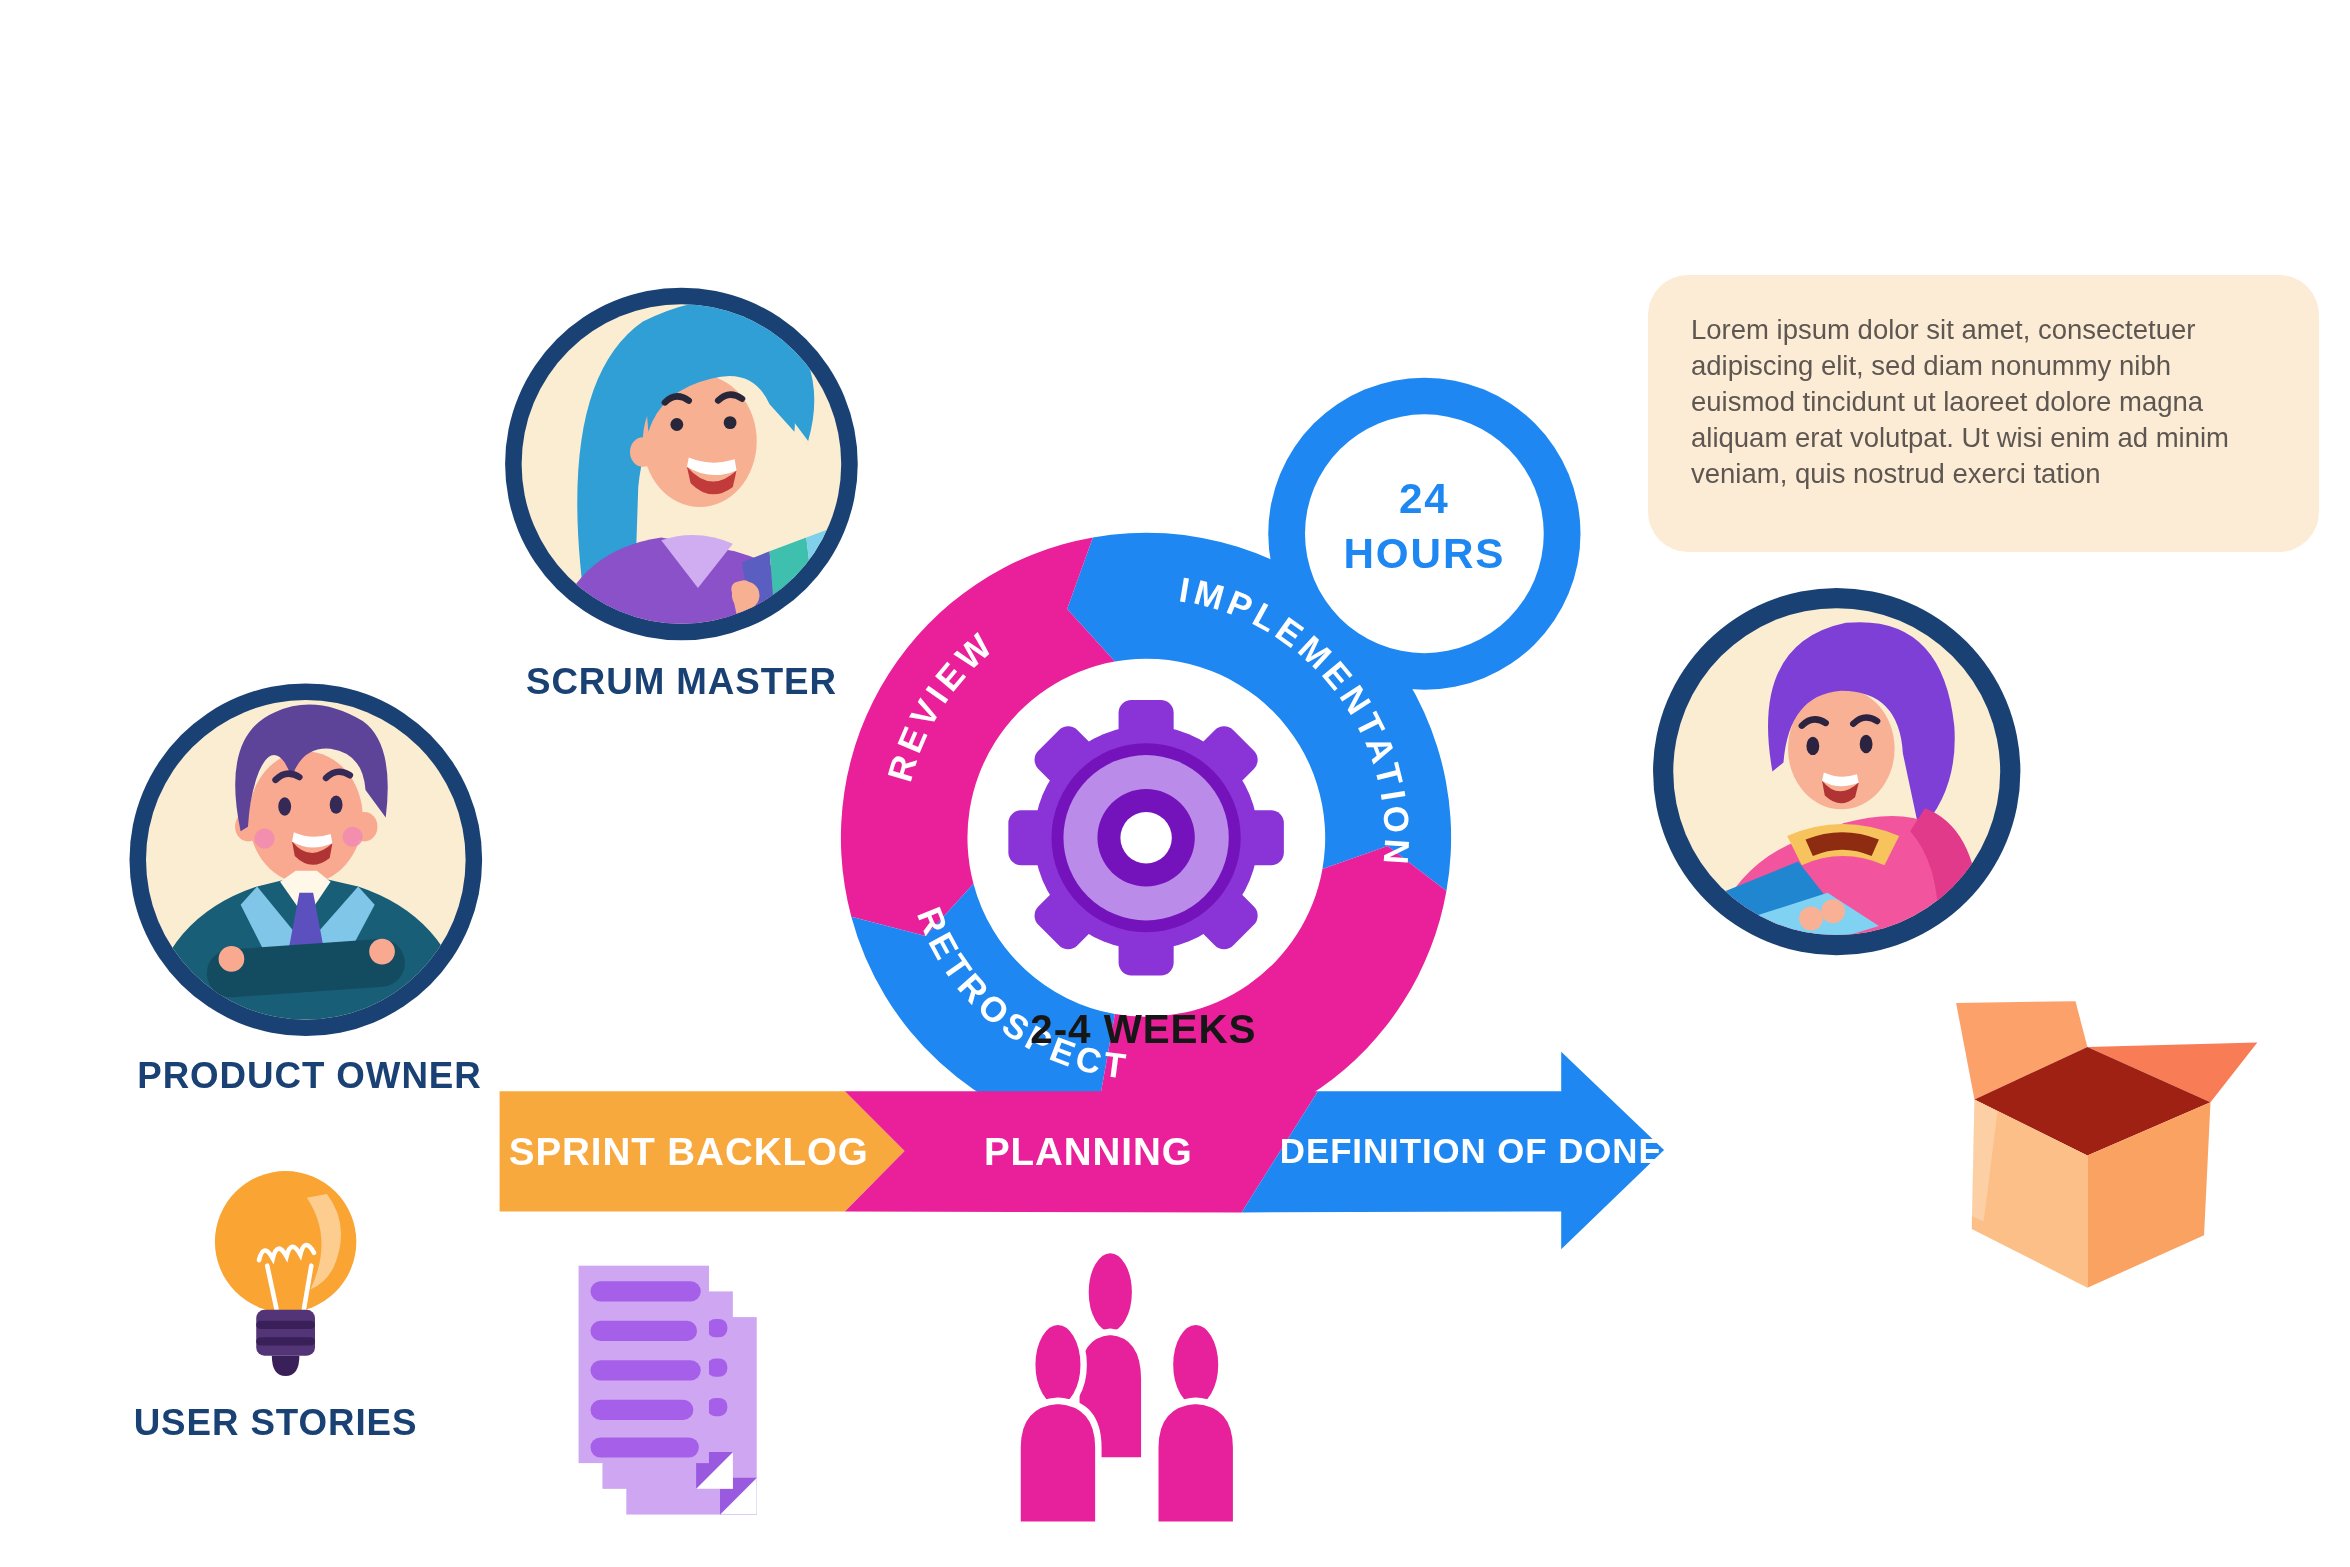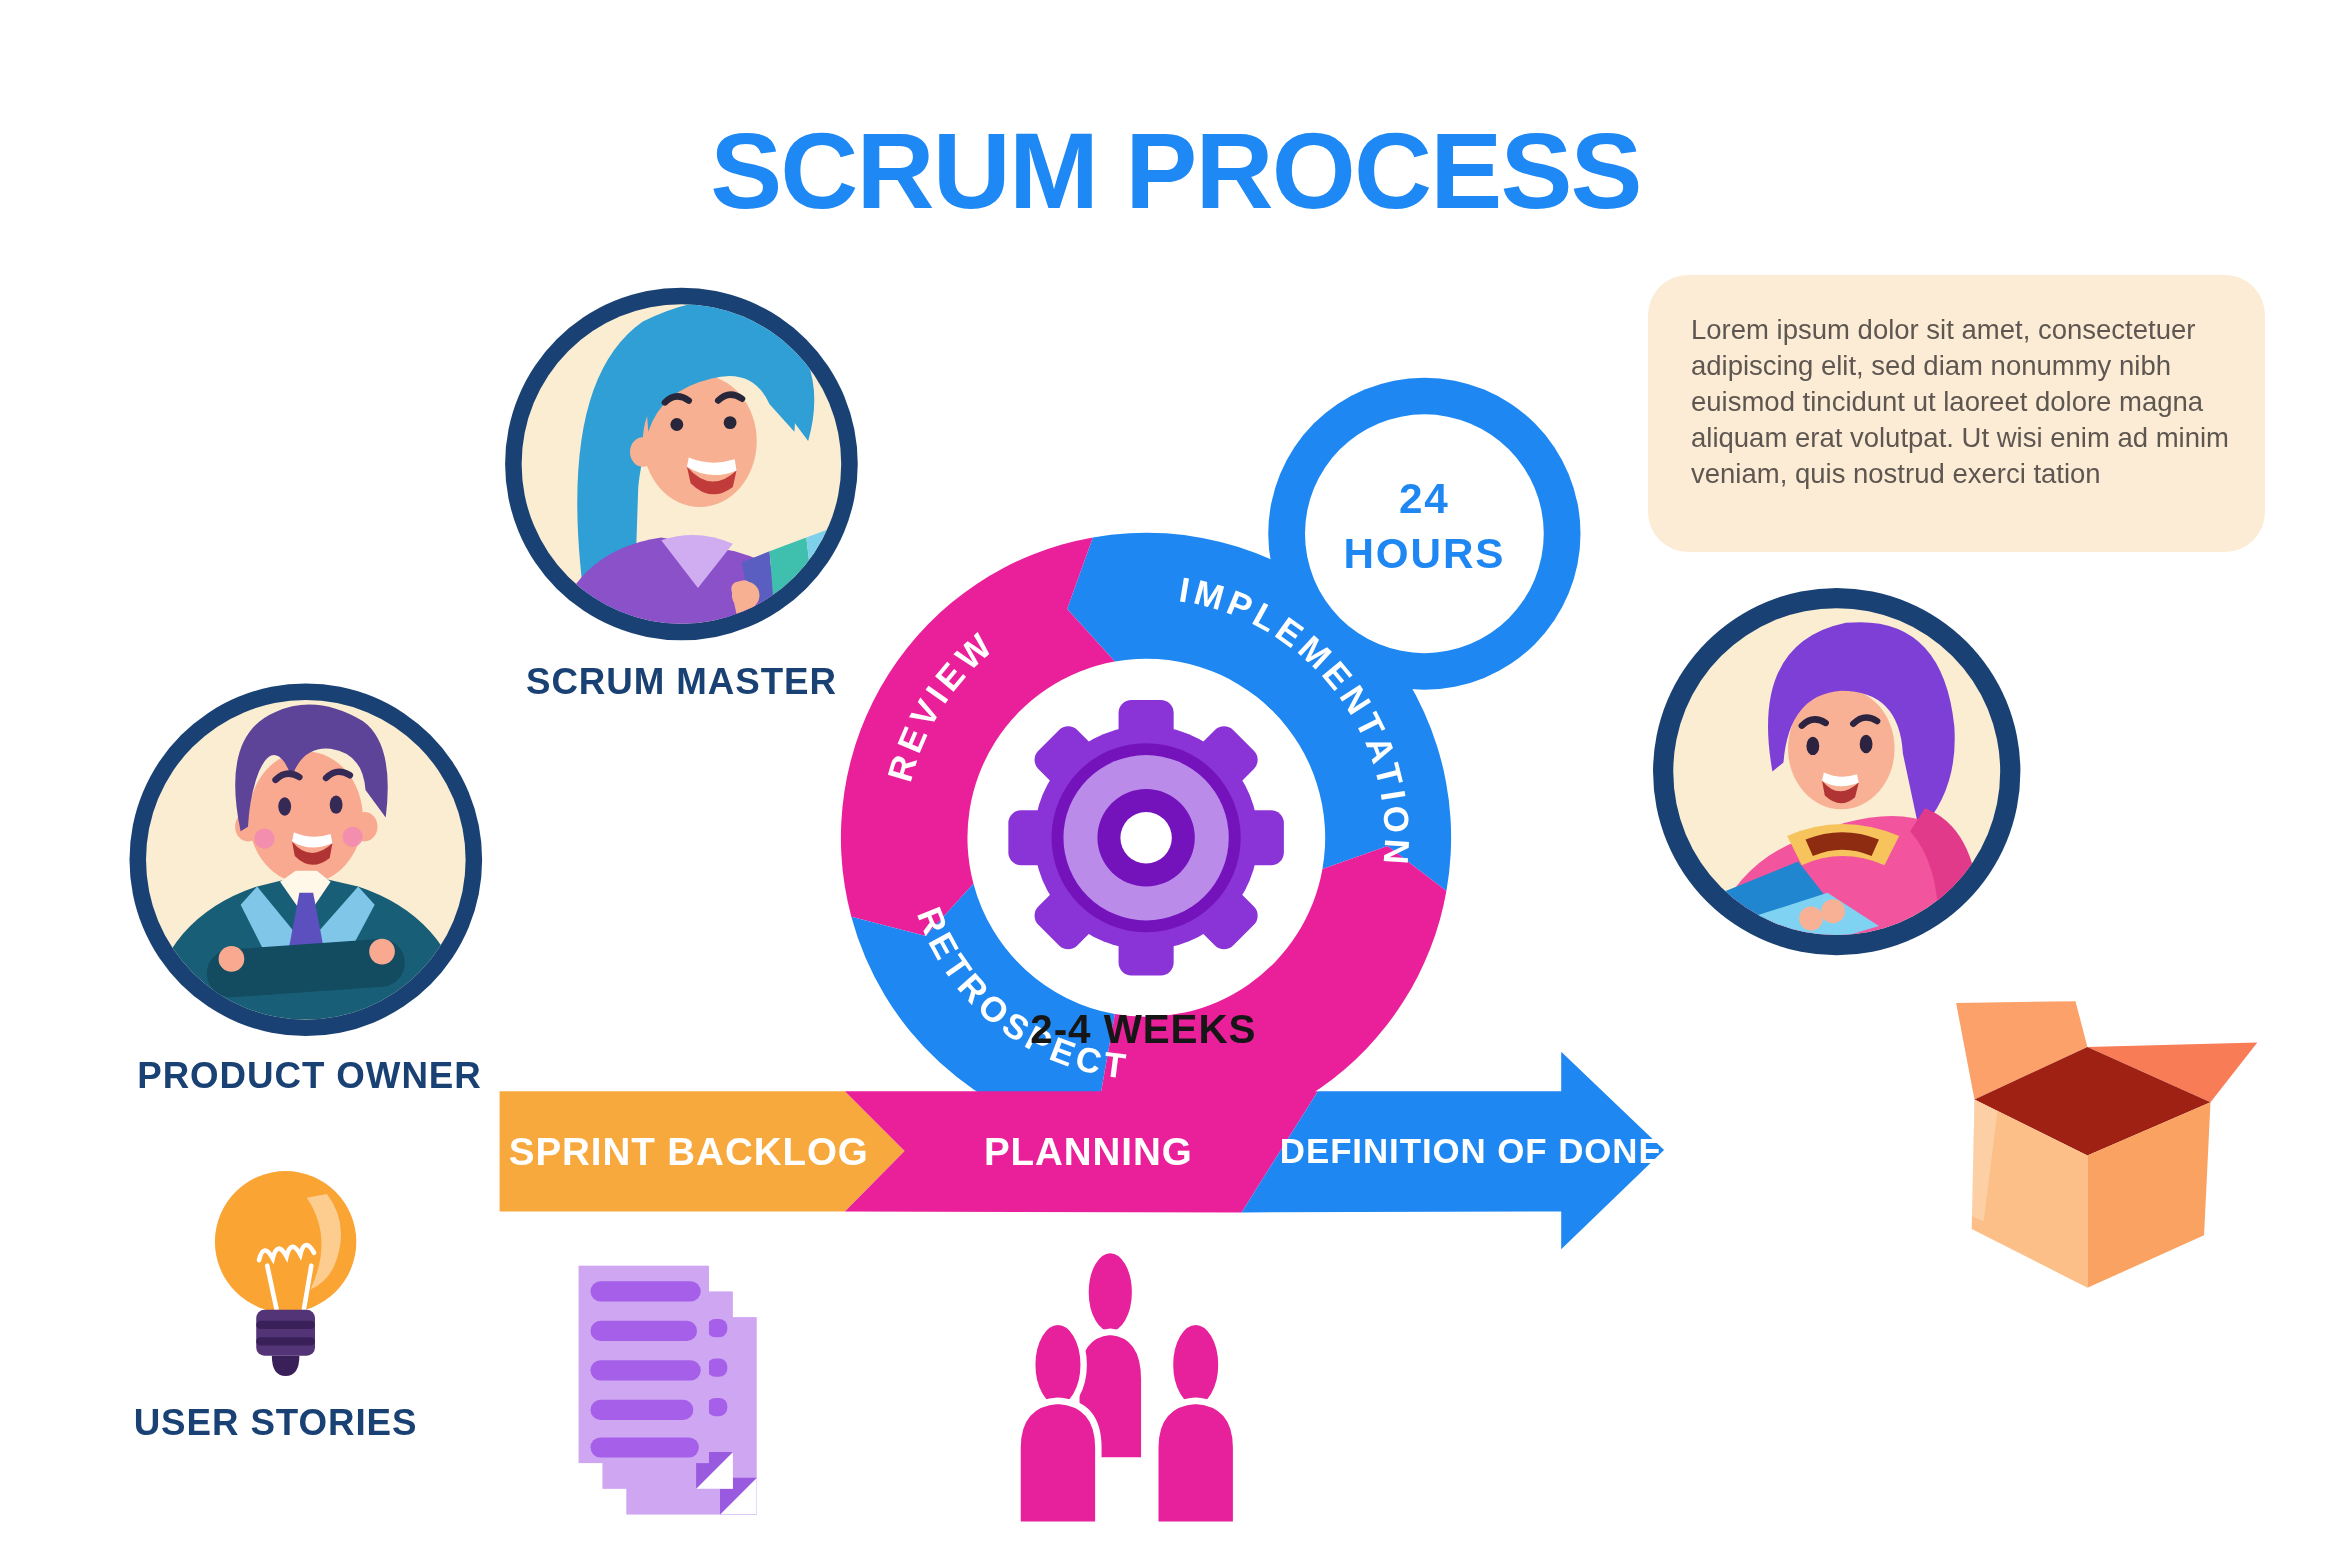--- a/index.html
+++ b/index.html
@@ -1,36 +1,35 @@
 <!DOCTYPE html>
 <html style="font-size:14.7px"><head>
 <meta charset="utf-8">
 <style>
   html,body{margin:0;padding:0;background:#ffffff;}
   #stage{position:relative;width:2351px;height:1568px;background:#ffffff;overflow:hidden;
          font-family:"Liberation Sans", sans-serif;}
   #main-title{position:absolute;left:0;top:108px;width:2351px;margin:0;text-align:center;
               font-size:108px;font-weight:bold;letter-spacing:-1.8px;color:#1e88f5;}
   #diagram-svg{position:absolute;left:0;top:0;}
-  #lorem-box{position:absolute;left:1648px;top:275px;width:617px;height:277px;
+  #lorem-box{position:absolute;left:1648px;top:275px;width:671px;height:277px;
              background:#fcecd6;border-radius:40px;}
   #lorem-text{position:absolute;left:43px;top:37px;width:574px;
               font-size:27.5px;line-height:36px;color:#5e5751;}
   .ring-label{font-size:38px;font-weight:bold;fill:#ffffff;letter-spacing:5px;}
   .band-label{font-size:42px;font-weight:bold;fill:#ffffff;letter-spacing:1px;}
   .role-label{font-size:40px;font-weight:bold;fill:#1a4173;letter-spacing:1px;}
   .center-label{font-size:44px;font-weight:bold;fill:#161616;letter-spacing:1px;}
   .daily-label{font-size:46px;font-weight:bold;fill:#1e87f2;letter-spacing:2px;}
 </style>
 </head>
 <body>
 
 <div id="stage">
 
-  <h1 id="main-title">SCRUM PROCESS</h1>
 
   <div id="lorem-box">
     <div id="lorem-text">Lorem ipsum dolor sit amet, consectetuer adipiscing elit, sed diam nonummy nibh euismod tincidunt ut laoreet dolore magna aliquam erat volutpat. Ut wisi enim ad minim veniam, quis nostrud exerci tation</div>
   </div>
 
   <svg id="diagram-svg" width="2351" height="1568" viewBox="0 0 2560 1707">
 
     <defs>
       <path id="reviewPath" d="M 1001 1002 A 263 263 0 0 1 1225 650" fill="none"></path>
       <path id="implPath" d="M 1248 652 A 260 260 0 0 1 1499 979" fill="none"></path>

